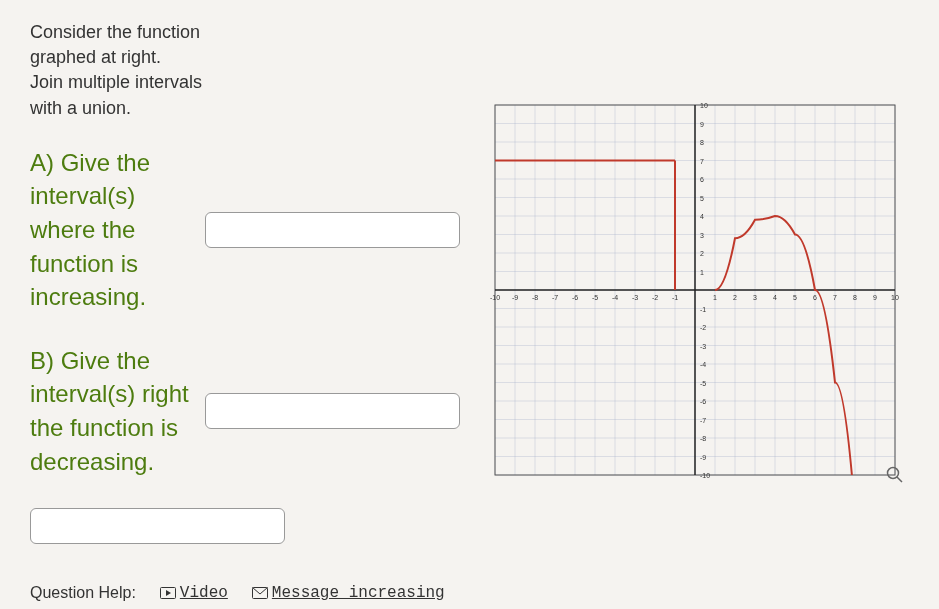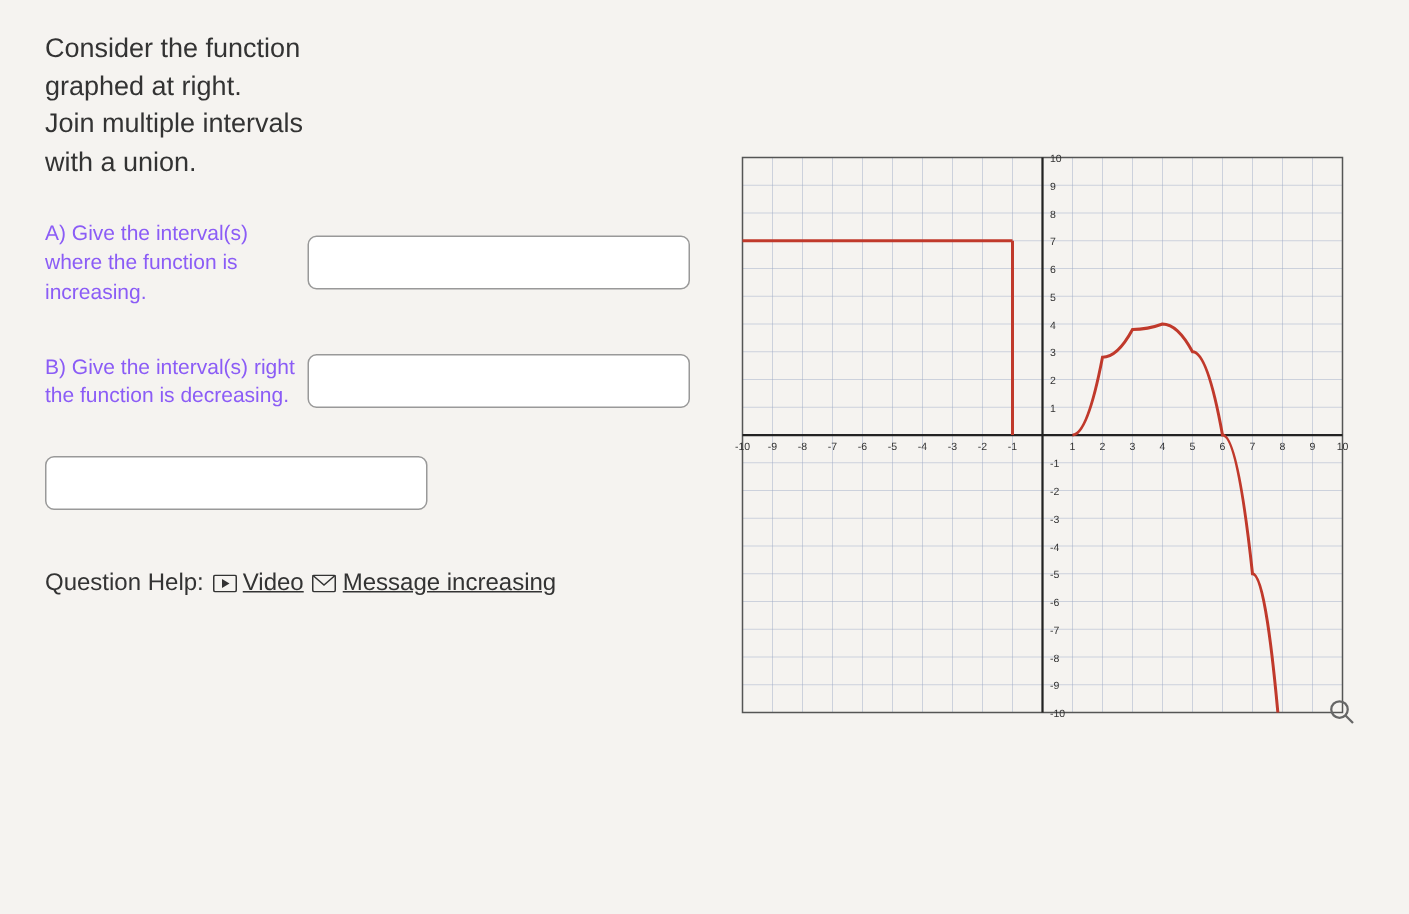--- a/index.html
+++ b/index.html
@@ -29,50 +29,51 @@
       margin-bottom: 25px;
       width: 180px;
     }
     .part {
       display: flex;
       flex-direction: row;
       align-items: center;
       margin-bottom: 30px;
     }
     .part-label {
-      font-size: 14px;
+      font-size: 24px;
       line-height: 1.4;
-      color: #8b5cf6;
+      color: #4d7c0f;
       width: 175px;
       flex-shrink: 0;
     }
     .answer-input {
       width: 255px;
       height: 36px;
       border: 1px solid #999;
       border-radius: 6px;
       background: #fff;
       padding: 4px 8px;
       font-size: 16px;
     }
     .help-row {
       margin-top: 10px;
       font-size: 16px;
       color: #333;
       display: flex;
       align-items: center;
-      gap: 6px;
+      gap: 24px;
     }
     .help-link {
       color: #333;
       text-decoration: underline;
       display: inline-flex;
       align-items: center;
       gap: 4px;
       cursor: pointer;
+      font-family: Liberation Mono, monospace;
     }
     .video-icon, .msg-icon {
       display: inline-flex;
       align-items: center;
     }
     .graph-area {
       width: 430px;
       height: 400px;
       position: relative;
       margin-top: 70px;

